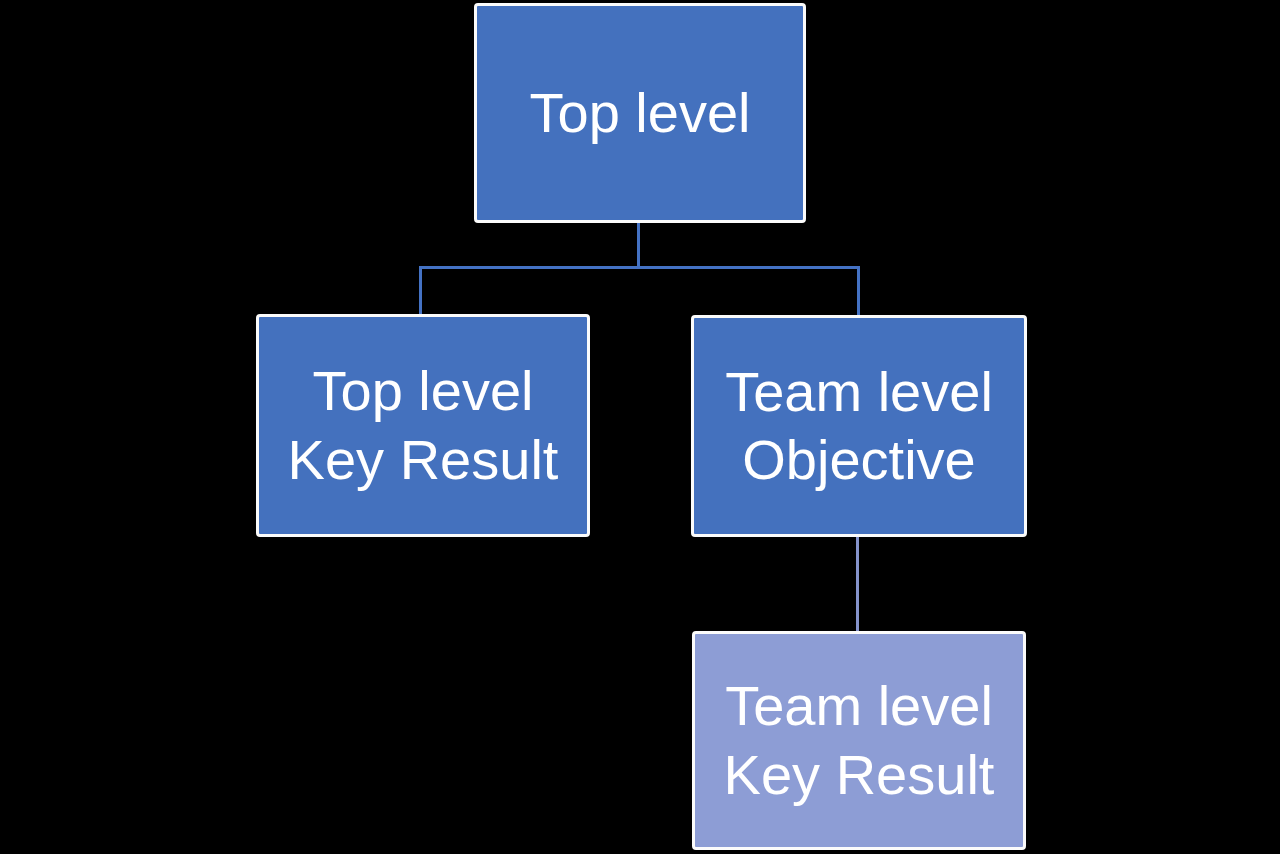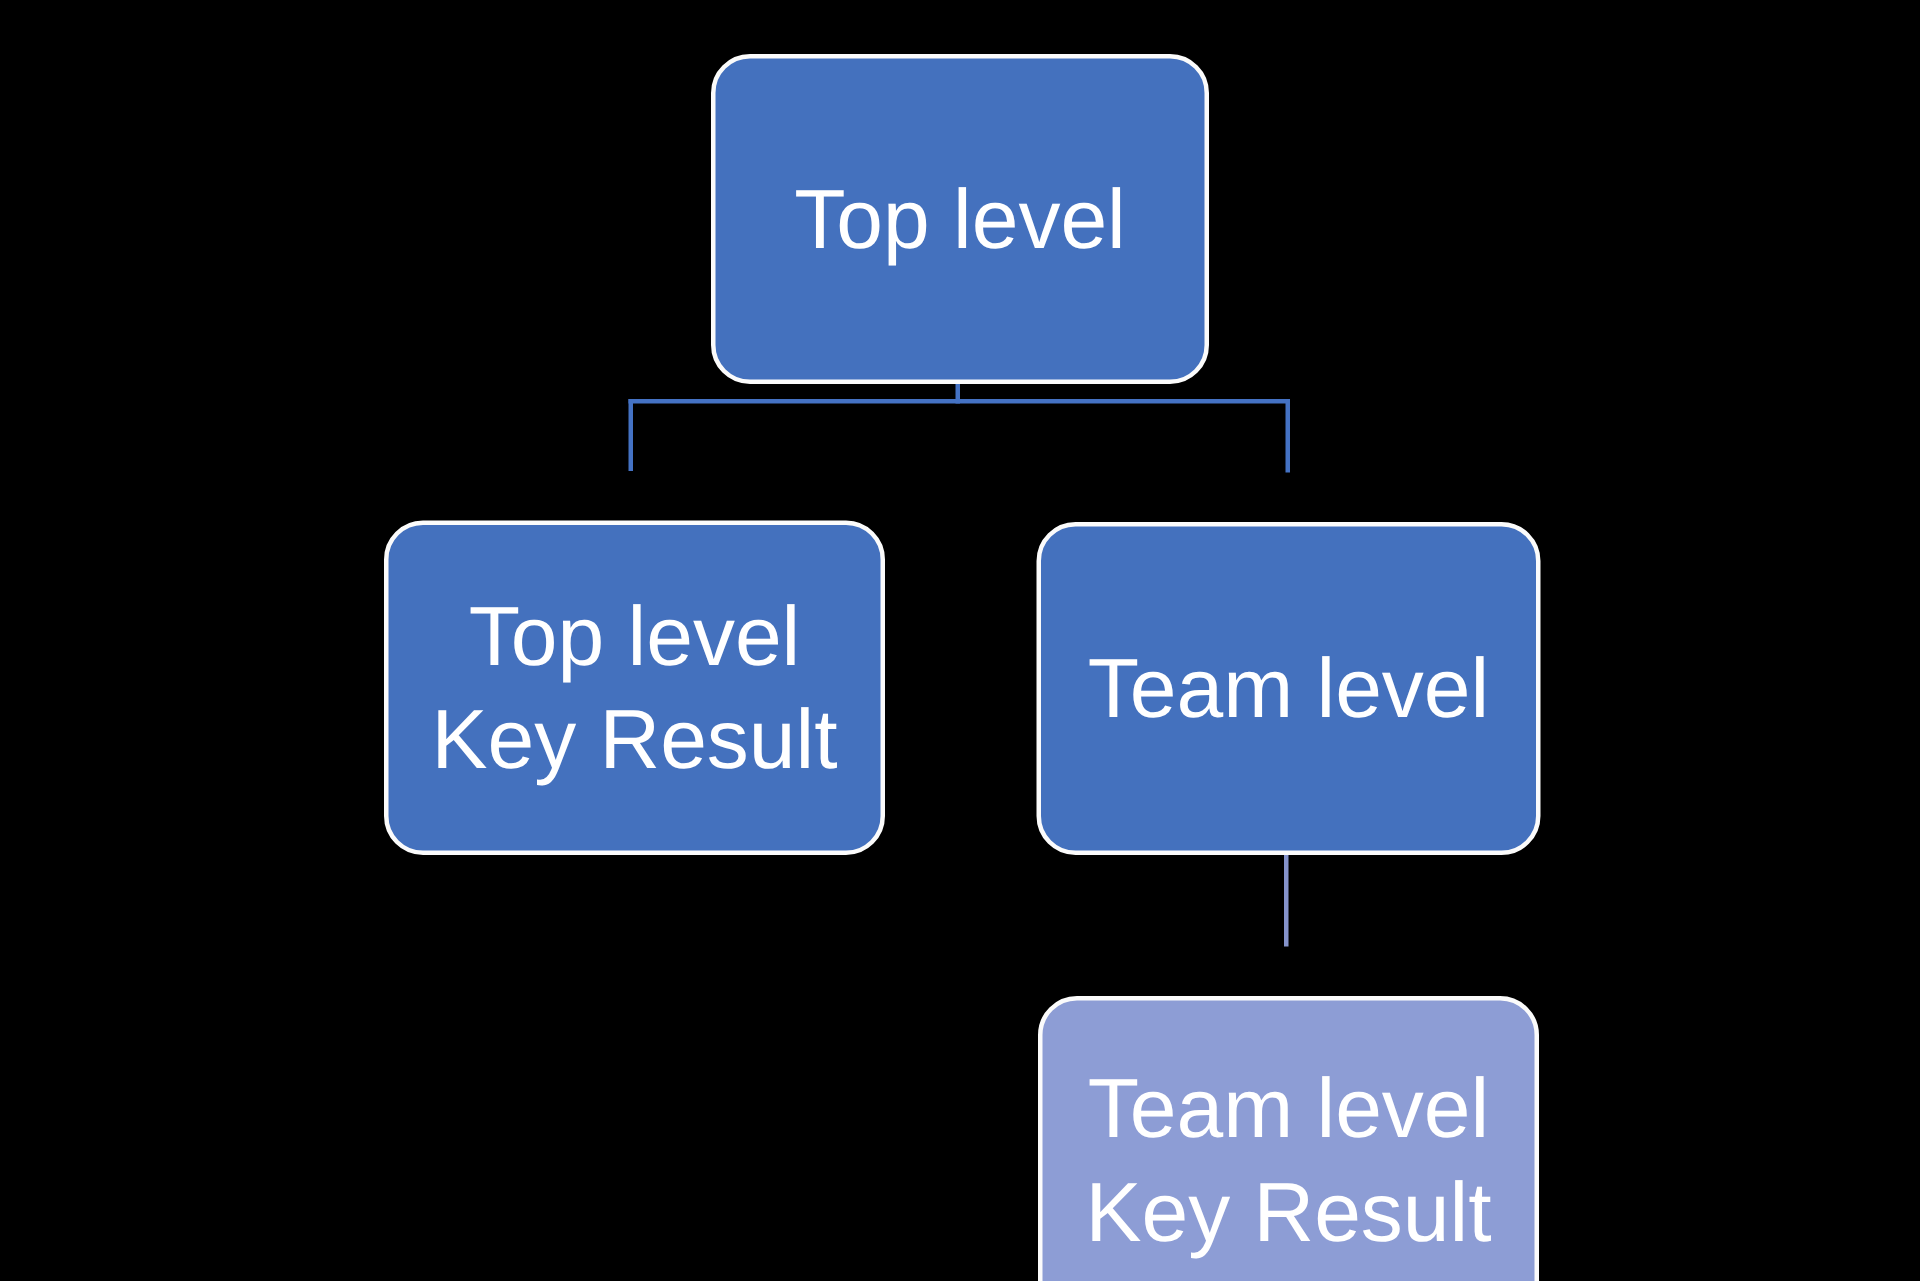--- a/index.html
+++ b/index.html
@@ -12,31 +12,30 @@
     width: 1280px;
     height: 854px;
     background: var(--background, #000);
     overflow: hidden;
     font-family: "Liberation Sans", sans-serif;
   }
   .node {
     position: absolute;
     box-sizing: border-box;
     border: 3px solid var(--node-border, #fbfbfb);
-    border-radius: 26px;
+    border-radius: 4px;
     display: flex;
     flex-direction: column;
     align-items: center;
     justify-content: center;
     text-align: center;
     color: var(--text, #fff);
     font-size: 56px;
     line-height: 1.22;
     letter-spacing: 0px;
-    margin-top: 33px;
   }
   .node.primary { background: var(--node-fill, #4471BE); }
   .node.light   { background: var(--node-fill-light, #8D9DD5); }
 
   .n-top    { left: 474px; top: 3px;   width: 332px; height: 220px; }
   .n-left   { left: 256px; top: 314px; width: 334px; height: 223px; }
   .n-right  { left: 691px; top: 315px; width: 336px; height: 222px; }
   .n-bottom { left: 692px; top: 631px; width: 334px; height: 219px; }
 
   .connector { position: absolute; background: var(--connector, #4472C4); }
@@ -63,20 +62,21 @@
     <span>Top level</span>
   </div>
 
   <div class="node primary n-left">
     <span>Top level</span>
     <span>Key Result</span>
   </div>
 
   <div class="node primary n-right">
     <span>Team level</span>
+    <span>Objective</span>
   </div>
 
   <div class="node light n-bottom">
     <span>Team level</span>
     <span>Key Result</span>
   </div>
 
 </div>
 
 </body></html>

